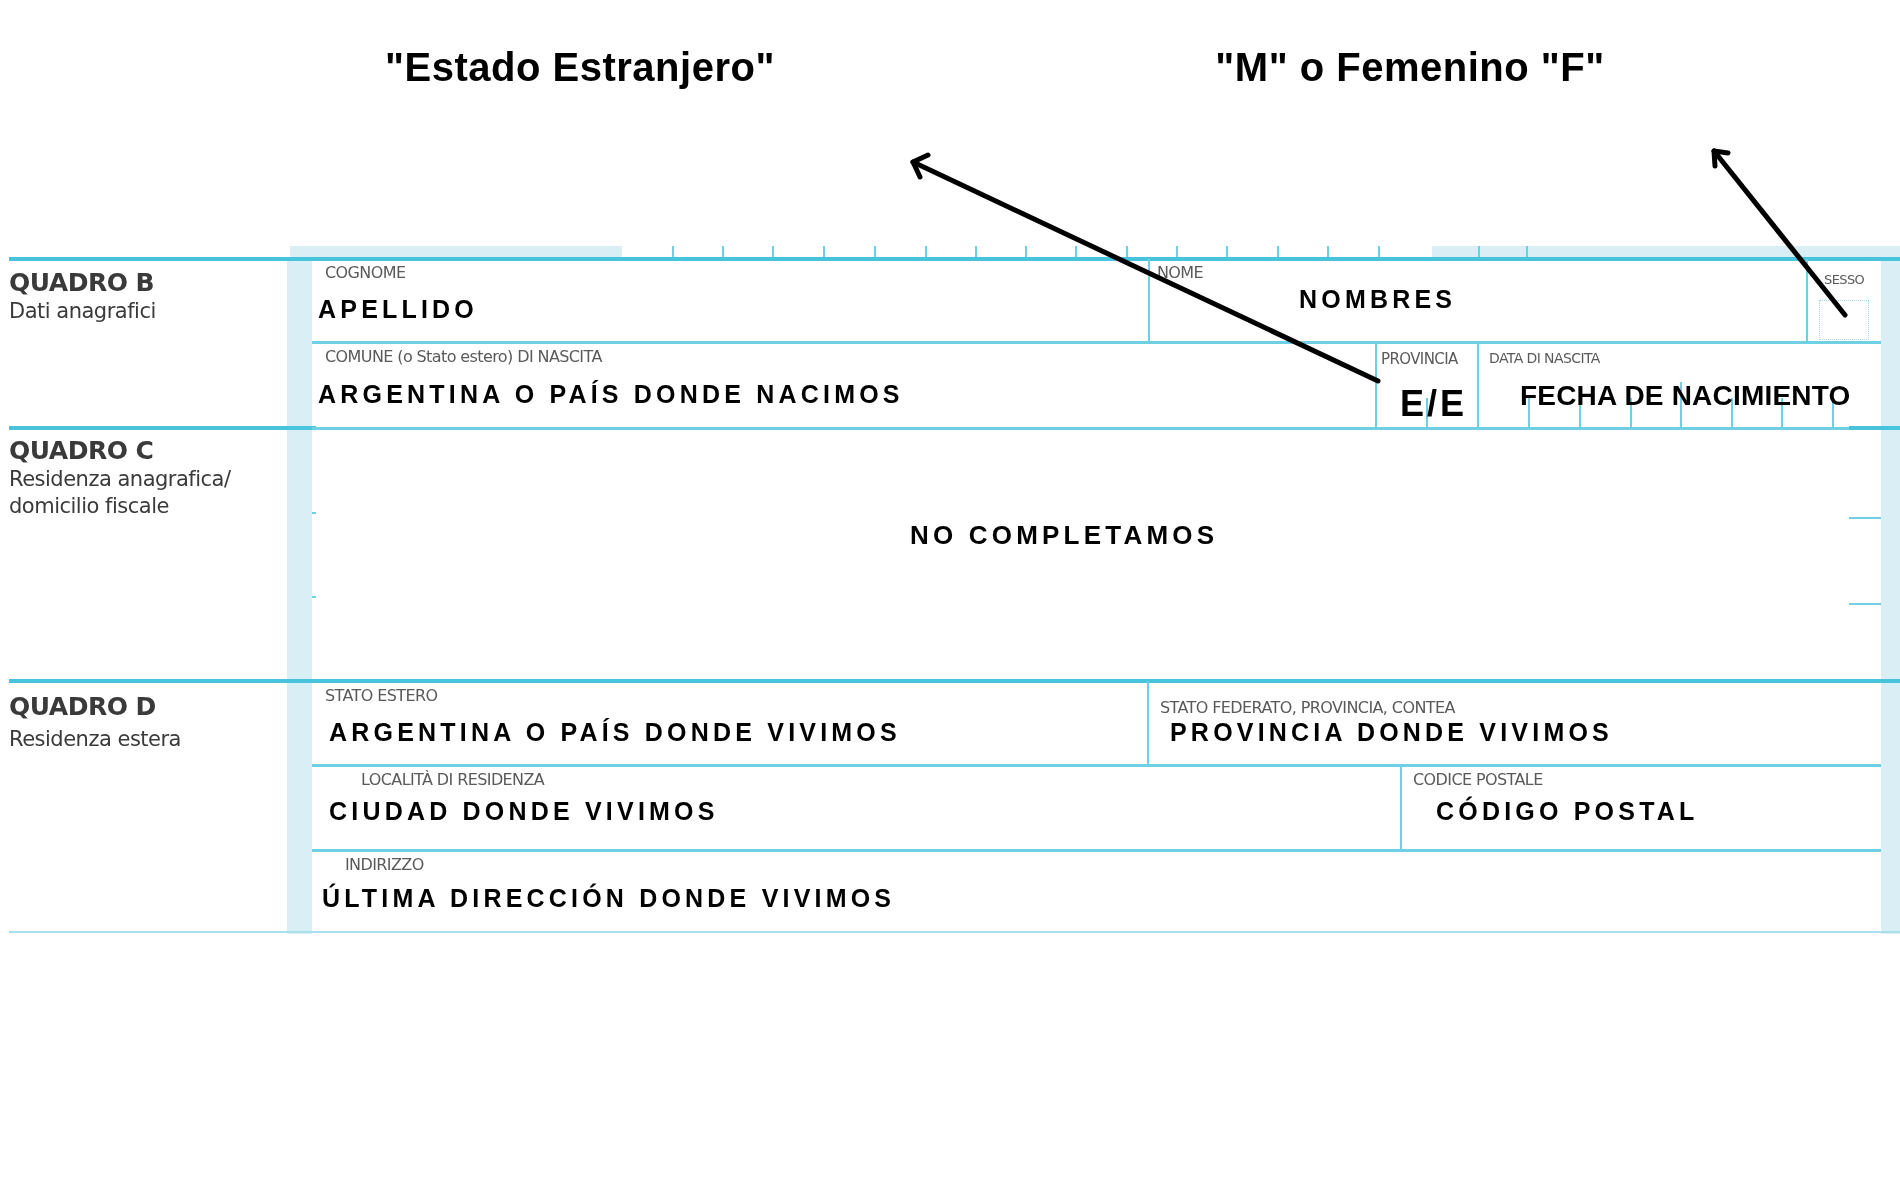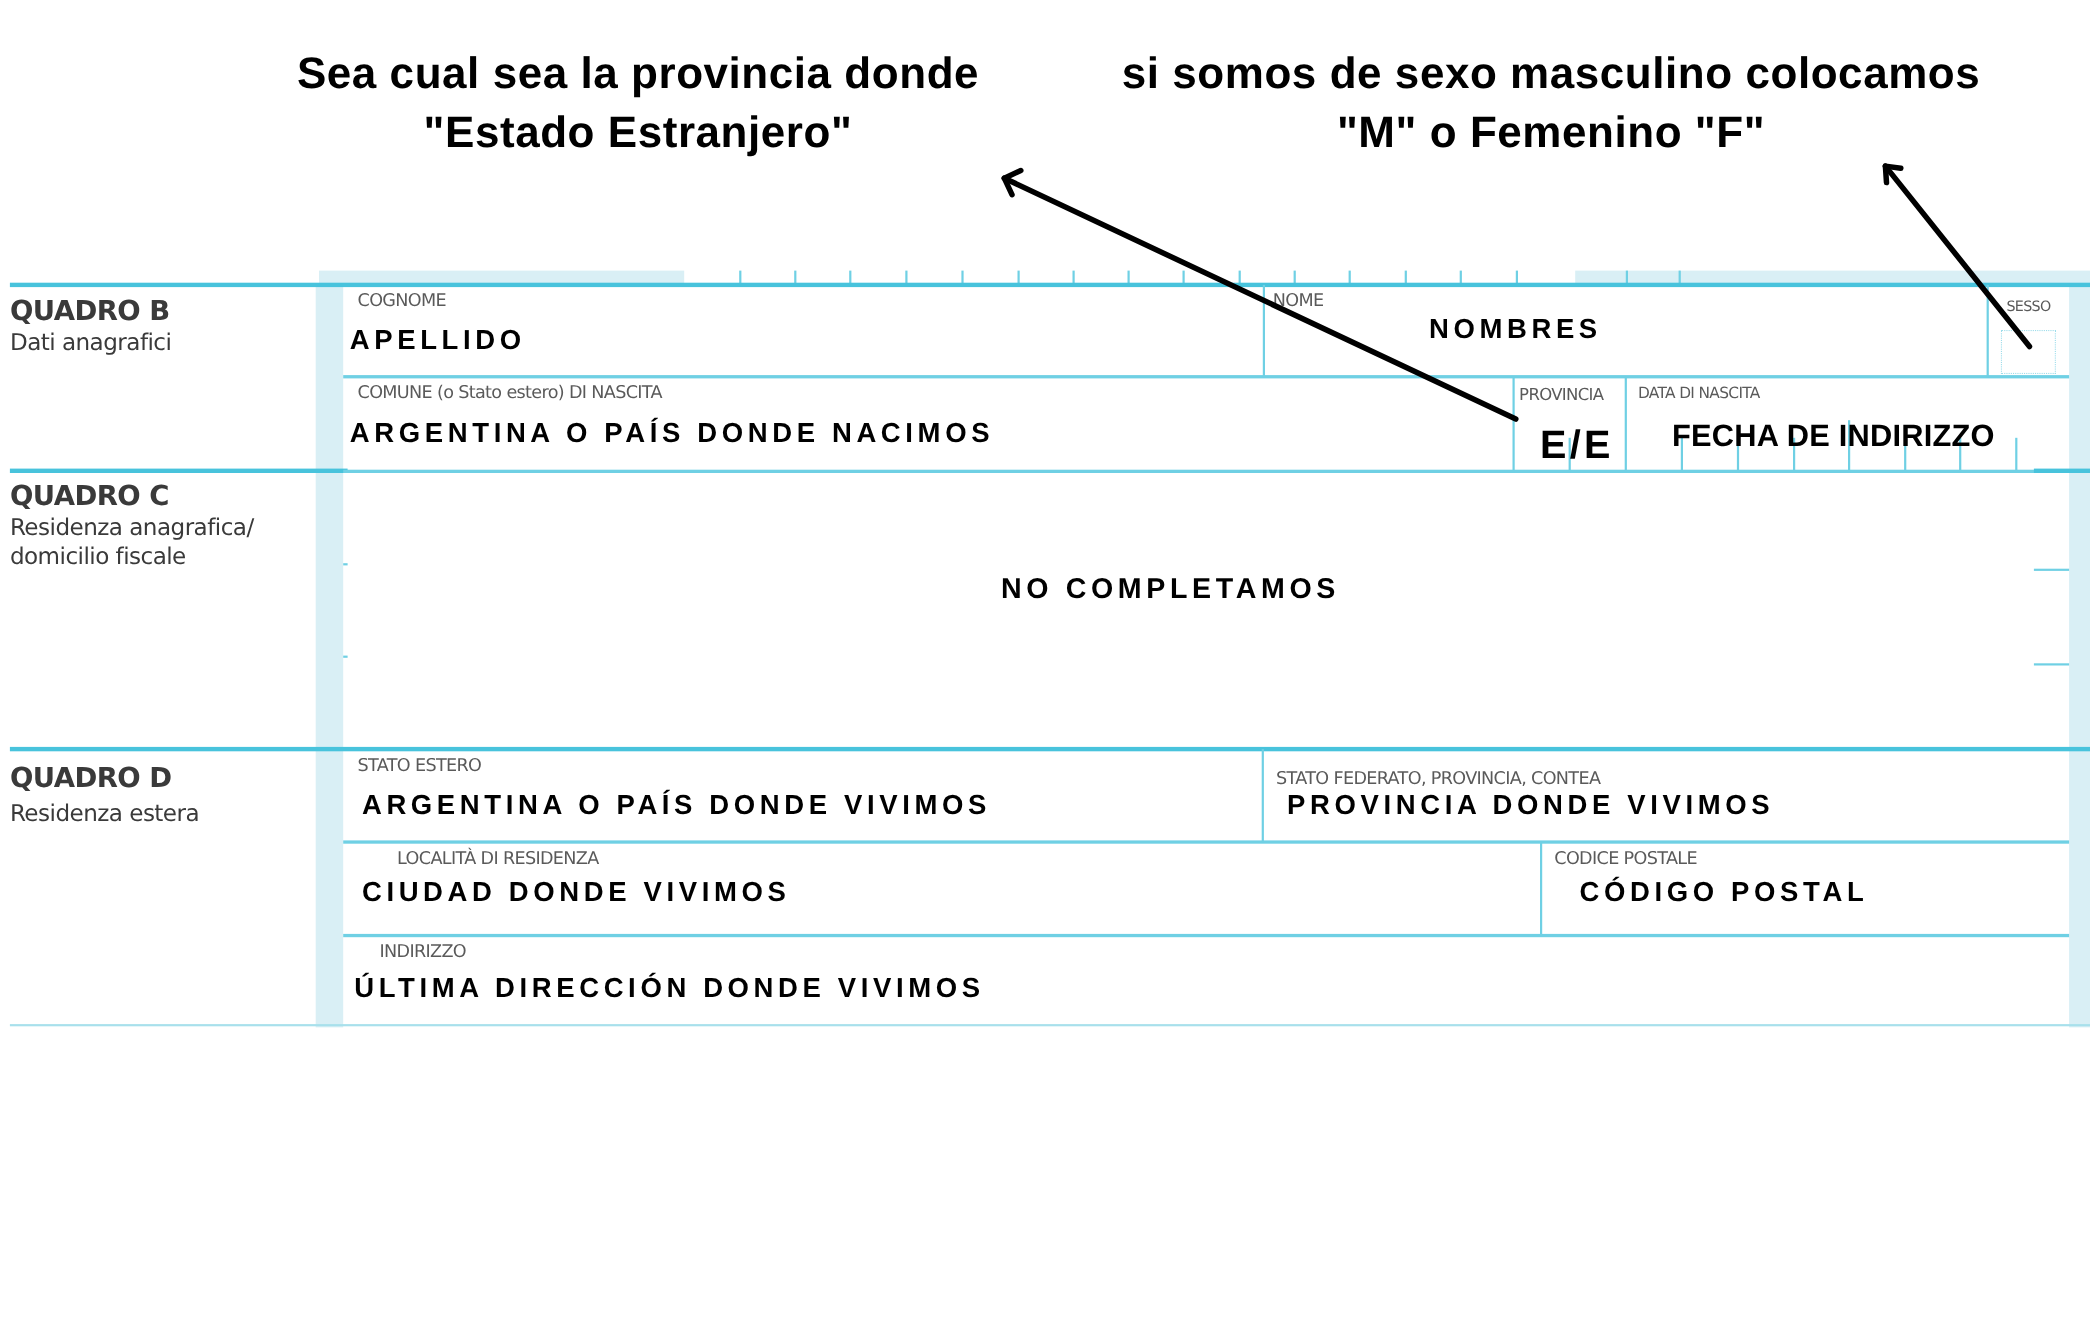--- a/index.html
+++ b/index.html
@@ -27,25 +27,23 @@
   .val { position: absolute; font-family: "Liberation Sans", sans-serif; font-weight: bold; font-size: 25px; letter-spacing: 4.2px; color: #000; white-space: nowrap; }
   .val-tight { letter-spacing: 0.2px; }
 
   .sesso-box { position: absolute; left: 1819px; top: 300px; width: 50px; height: 40px; border: 1px dotted #9ddcea; }
   svg.arrows { position: absolute; left: 0; top: 0; pointer-events: none; }
 </style>
 </head>
 <body>
 
 <div class="annot annot-left">
-  <div>Sea cual sea la provincia donde</div>
   <div>"Estado Estranjero"</div>
 </div>
 <div class="annot annot-right">
-  <div>si somos de sexo masculino colocamos</div>
   <div>"M" o Femenino "F"</div>
 </div>
 
 <div class="band" style="left:290px; top:246px; width:332px; height:14px;"></div>
 <div class="band" style="left:1432px; top:246px; width:468px; height:14px;"></div>
 <div class="band" style="left:287px; top:258px; width:25px; height:676px;"></div>
 <div class="band" style="left:1881px; top:258px; width:19px; height:676px;"></div>
 
 <div>
   <div class="vline" style="left:672px; top:246px; height:14px;"></div>
@@ -121,21 +119,21 @@
 <div class="lbl" style="left:1824px; top:272px; font-size:13px;">SESSO</div>
 <div class="sesso-box"></div>
 
 <div class="lbl" style="left:325px; top:347px; text-transform:none;">COMUNE (o Stato estero) DI NASCITA</div>
 <div class="val" style="left:318px; top:380px;">ARGENTINA O PAÍS DONDE NACIMOS</div>
 
 <div class="lbl" style="left:1381px; top:350px; font-size:15px;">PROVINCIA</div>
 <div class="val" style="left:1400px; top:383px; font-size:36px; letter-spacing:3px;">E/E</div>
 
 <div class="lbl" style="left:1489px; top:350px; font-size:14px;">DATA DI NASCITA</div>
-<div class="val val-tight" style="left:1520px; top:380px; font-size:28px;">FECHA DE INDIRIZZO</div>
+<div class="val val-tight" style="left:1520px; top:380px; font-size:28px;">FECHA DE NACIMIENTO</div>
 
 <div class="val" style="left:910px; top:520px; font-size:26px;">NO COMPLETAMOS</div>
 
 <div class="lbl" style="left:325px; top:686px;">STATO ESTERO</div>
 <div class="val" style="left:329px; top:718px;">ARGENTINA O PAÍS DONDE VIVIMOS</div>
 
 <div class="lbl" style="left:1160px; top:686px;margin-top:12px;">STATO FEDERATO, PROVINCIA, CONTEA</div>
 <div class="val" style="left:1170px; top:718px;">PROVINCIA DONDE VIVIMOS</div>
 
 <div class="lbl" style="left:325px; top:770px;margin-left:36px;">LOCALITÀ DI RESIDENZA</div>

